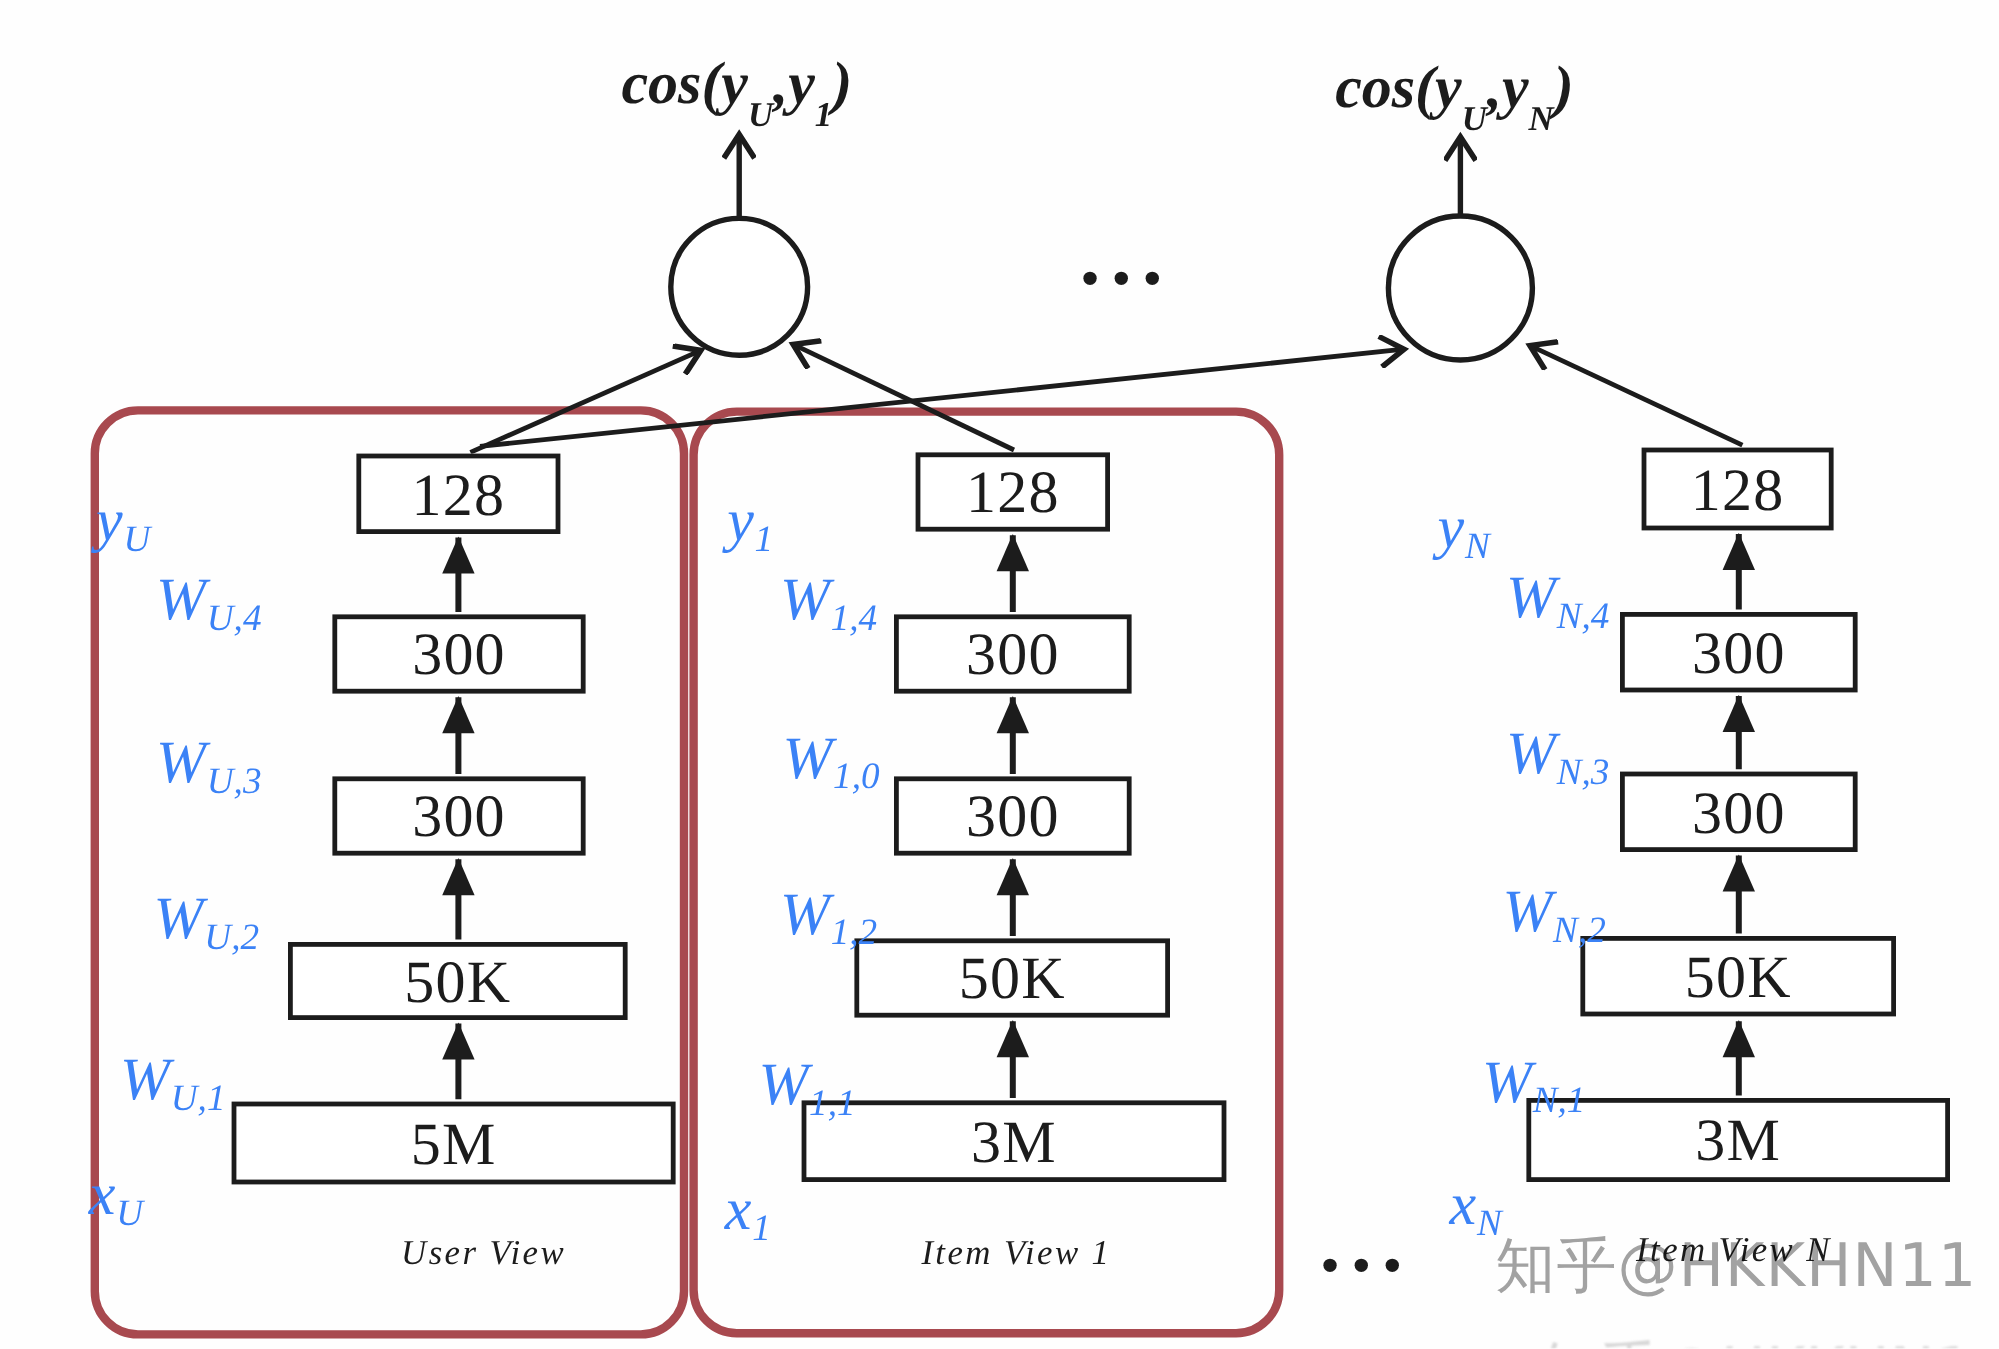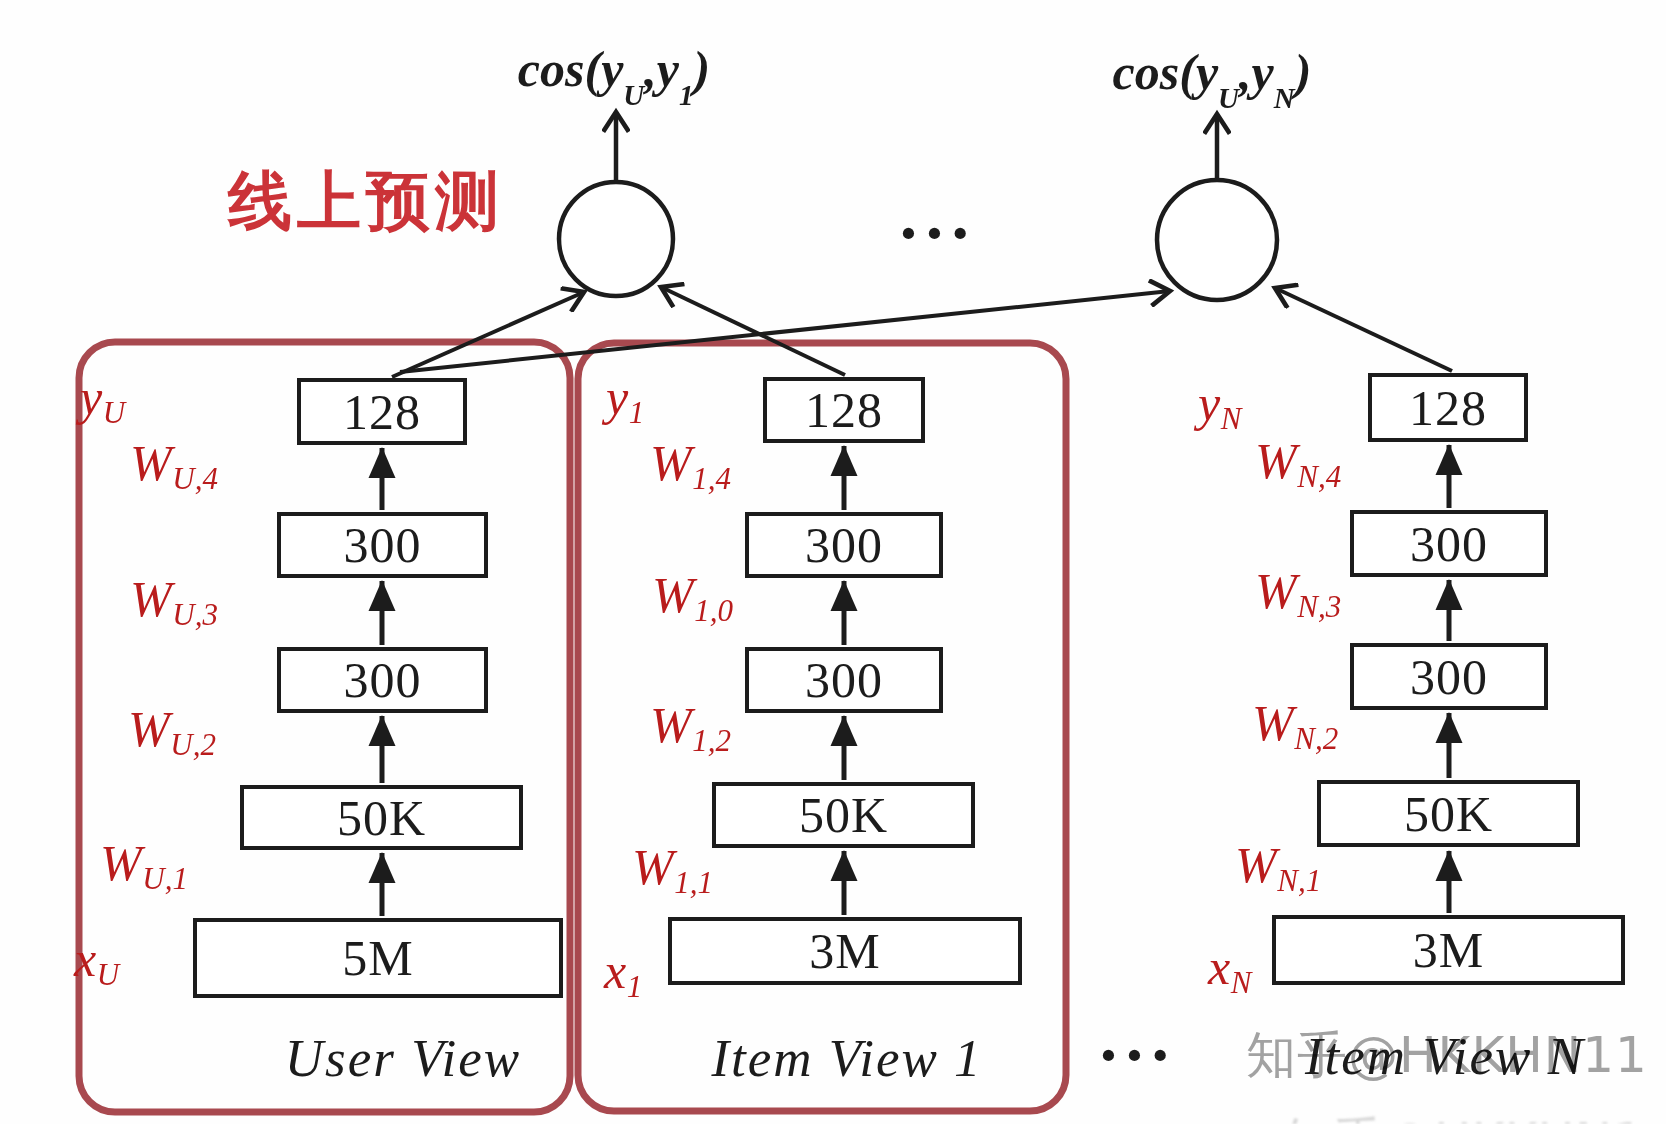--- a/index.html
+++ b/index.html
@@ -9,34 +9,34 @@
     filter:blur(0.4px);
   }
   .layer-svg{position:absolute;left:0;top:0;z-index:1;}
   .box{
     position:absolute;box-sizing:border-box;z-index:3;
     border:4px solid #1c1c1c;background:#ffffff;
     display:flex;align-items:center;justify-content:center;
     font-size:50px;color:#1c1c1c;letter-spacing:1px;
   }
   .mlabel{
-    position:absolute;z-index:4;font-style:italic;font-size:50px;color:#b91c1c;
-    line-height:1.1;white-space:nowrap;
+    position:absolute;z-index:4;font-style:italic;font-size:50px;color:#3b82f6;
+    line-height:1.1;white-space:nowrap;margin-top:36px;
   }
   .mlabel sub{
     font-size:0.62em;font-style:italic;line-height:1;
     vertical-align:baseline;position:relative;top:0.28em;left:0.02em;
   }
   .cos{
     position:absolute;z-index:4;font-style:italic;font-size:50px;color:#1c1c1c;
     transform:translateX(-50%);white-space:nowrap;font-weight:bold;
   }
   .cos sub{font-size:0.58em;font-style:italic;position:relative;top:0.26em;}
   .viewlabel{
-    position:absolute;z-index:4;font-style:italic;font-size:53px;color:#1c1c1c;
+    position:absolute;z-index:4;font-style:italic;font-size:29px;color:#1c1c1c;
     transform:translateX(-50%);white-space:nowrap;letter-spacing:2px;
   }
   .cn-red{
     position:absolute;z-index:4;font-family:"DejaVu Sans","Liberation Sans",sans-serif;
     font-weight:bold;font-size:64px;color:#cb3338;letter-spacing:5px;white-space:nowrap;
   }
   .dots{
     position:absolute;z-index:4;font-family:"DejaVu Serif",serif;font-weight:bold;
     font-size:60px;color:#1c1c1c;letter-spacing:5px;
   }
@@ -92,33 +92,32 @@
     <line x1="844" y1="645" x2="844" y2="581" stroke="#1c1c1c" stroke-width="5" marker-end="url(#tri)"></line>
     <line x1="844" y1="780" x2="844" y2="716" stroke="#1c1c1c" stroke-width="5" marker-end="url(#tri)"></line>
     <line x1="844" y1="915" x2="844" y2="851" stroke="#1c1c1c" stroke-width="5" marker-end="url(#tri)"></line>
 
     <line x1="1449" y1="508" x2="1449" y2="445" stroke="#1c1c1c" stroke-width="5" marker-end="url(#tri)"></line>
     <line x1="1449" y1="641" x2="1449" y2="580" stroke="#1c1c1c" stroke-width="5" marker-end="url(#tri)"></line>
     <line x1="1449" y1="778" x2="1449" y2="713" stroke="#1c1c1c" stroke-width="5" marker-end="url(#tri)"></line>
     <line x1="1449" y1="913" x2="1449" y2="851" stroke="#1c1c1c" stroke-width="5" marker-end="url(#tri)"></line>
   </svg>
 
-  <div class="cn-red" style="left:228px;top:158px;">线上预测</div>
 
   <div class="cos" style="left:614px;top:40px;"><span>cos(y</span><sub>U</sub><span>,y</span><sub>1</sub><span>)</span></div>
 
   <div class="cos" style="left:1212px;top:43px;"><span>cos(y</span><sub>U</sub><span>,y</span><sub>N</sub><span>)</span></div>
 
   <div class="dots" style="left:898px;top:182px;">...</div>
 
   <div class="box" style="left:297px;top:378px;width:170px;height:67px;">128</div>
   <div class="box" style="left:277px;top:512px;width:211px;height:66px;">300</div>
   <div class="box" style="left:277px;top:647px;width:211px;height:66px;">300</div>
   <div class="box" style="left:240px;top:785px;width:283px;height:65px;">50K</div>
-  <div class="box" style="left:193px;top:918px;width:370px;height:80px;">5M</div>
+  <div class="box" style="left:193px;top:918px;width:370px;height:69px;">5M</div>
 
   <div class="mlabel" style="left:80px;top:370px;"><span>y</span><sub>U</sub></div>
   <div class="mlabel" style="left:130px;top:436px;"><span>W</span><sub>U,4</sub></div>
   <div class="mlabel" style="left:130px;top:572px;"><span>W</span><sub>U,3</sub></div>
   <div class="mlabel" style="left:128px;top:702px;"><span>W</span><sub>U,2</sub></div>
   <div class="mlabel" style="left:100px;top:836px;"><span>W</span><sub>U,1</sub></div>
   <div class="mlabel" style="left:74px;top:932px;"><span>x</span><sub>U</sub></div>
   <div class="viewlabel" style="left:403px;top:1028px;">User View</div>
 
   <div class="box" style="left:763px;top:377px;width:162px;height:66px;">128</div>

